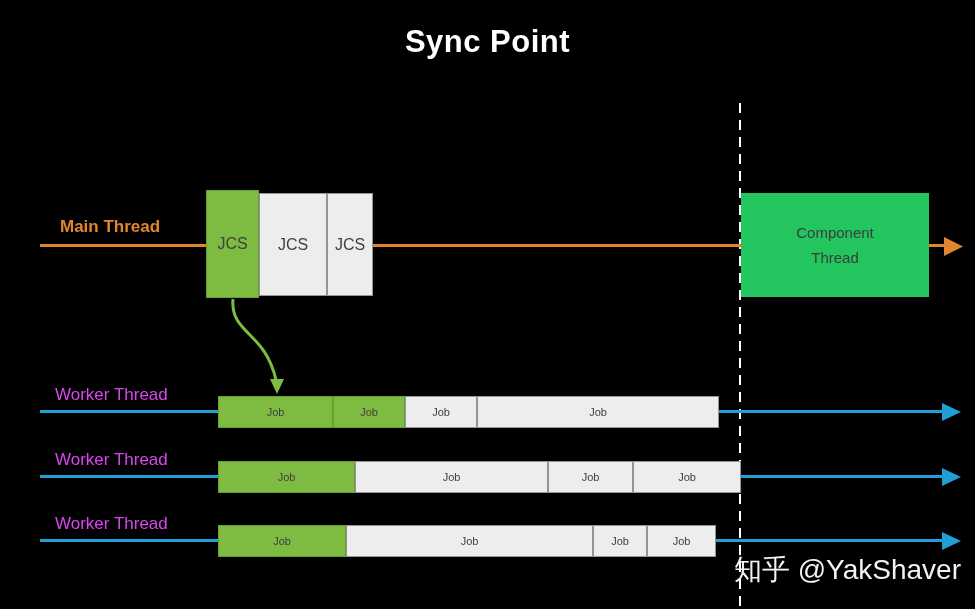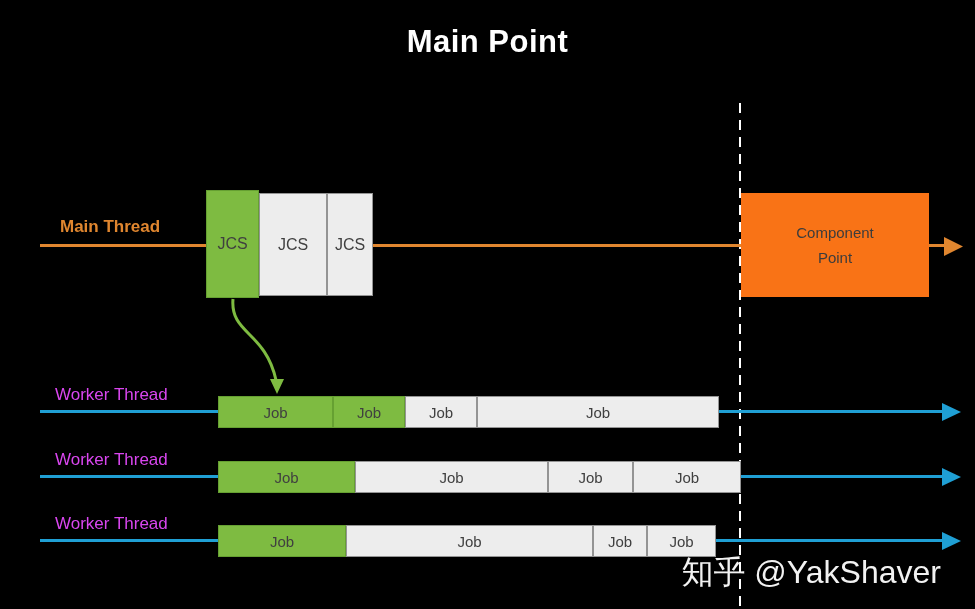--- a/index.html
+++ b/index.html
@@ -53,26 +53,26 @@
   }
   .block-green {
     background: #7EBB41;
     border: 1px solid #66A032;
   }
   .block-gray {
     background: #EDEDED;
     border: 1px solid #949494;
   }
   .jcs { font-size: 16px; }
-  .job { font-size: 15px; }
+  .job { font-size: 11px; }
   .component-box {
     position: absolute;
     left: 741px; top: 193px;
     width: 188px; height: 104px;
-    background: #f97316;
+    background: #22c55e;
     box-sizing: border-box;
     display: flex;
     flex-direction: column;
     align-items: center;
     justify-content: center;
     color: #3C3C3C;
     font-size: 15px;
     line-height: 25px;
     z-index: 2;
   }
@@ -82,34 +82,34 @@
     z-index: 1;
   }
   .svg-front {
     position: absolute;
     left: 0; top: 0;
     z-index: 3;
   }
   .watermark {
     position: absolute;
     top: 551px;
-    right: 34px;
+    right: 14px;
     color: #F2F2F2;
-    font-size: 32px;
+    font-size: 28px;
     font-weight: 400;
     z-index: 4;
     white-space: nowrap;
   }
 </style>
 </head>
 <body>
 
 <div id="canvas">
 
-  <div class="title">Main Point</div>
+  <div class="title">Sync Point</div>
 
   <svg class="svg-back" width="975" height="609" viewBox="0 0 975 609">
     <line x1="740" y1="103" x2="740" y2="609" stroke="#FFFFFF" stroke-width="2" stroke-dasharray="10 7"></line>
     <polygon points="944,237 944,256 963,246.5" fill="#E0862F"></polygon>
     <polygon points="942,403 942,421 961,412" fill="#1F9FD4"></polygon>
     <polygon points="942,468 942,486 961,477" fill="#1F9FD4"></polygon>
     <polygon points="942,532 942,550 961,541" fill="#1F9FD4"></polygon>
   </svg>
 
   <div class="thread-label label-main" style="left:60px; top:217px;">Main Thread</div>
@@ -120,21 +120,21 @@
   </div>
   <div class="block block-gray jcs" style="left:259px; top:193px; width:68px; height:103px;">
     <span>JCS</span>
   </div>
   <div class="block block-gray jcs" style="left:327px; top:193px; width:46px; height:103px;">
     <span>JCS</span>
   </div>
 
   <div class="component-box">
     <span>Component</span>
-    <span>Point</span>
+    <span>Thread</span>
   </div>
 
   <div class="thread-label label-worker" style="left:55px; top:385px;">Worker Thread</div>
   <div class="hline hline-worker" style="left:40px; top:410px; width:904px;"></div>
   <div class="block block-green job" style="left:218px; top:396px; width:115px; height:32px;">
     <span>Job</span>
   </div>
   <div class="block block-green job" style="left:333px; top:396px; width:72px; height:32px;">
     <span>Job</span>
   </div>

